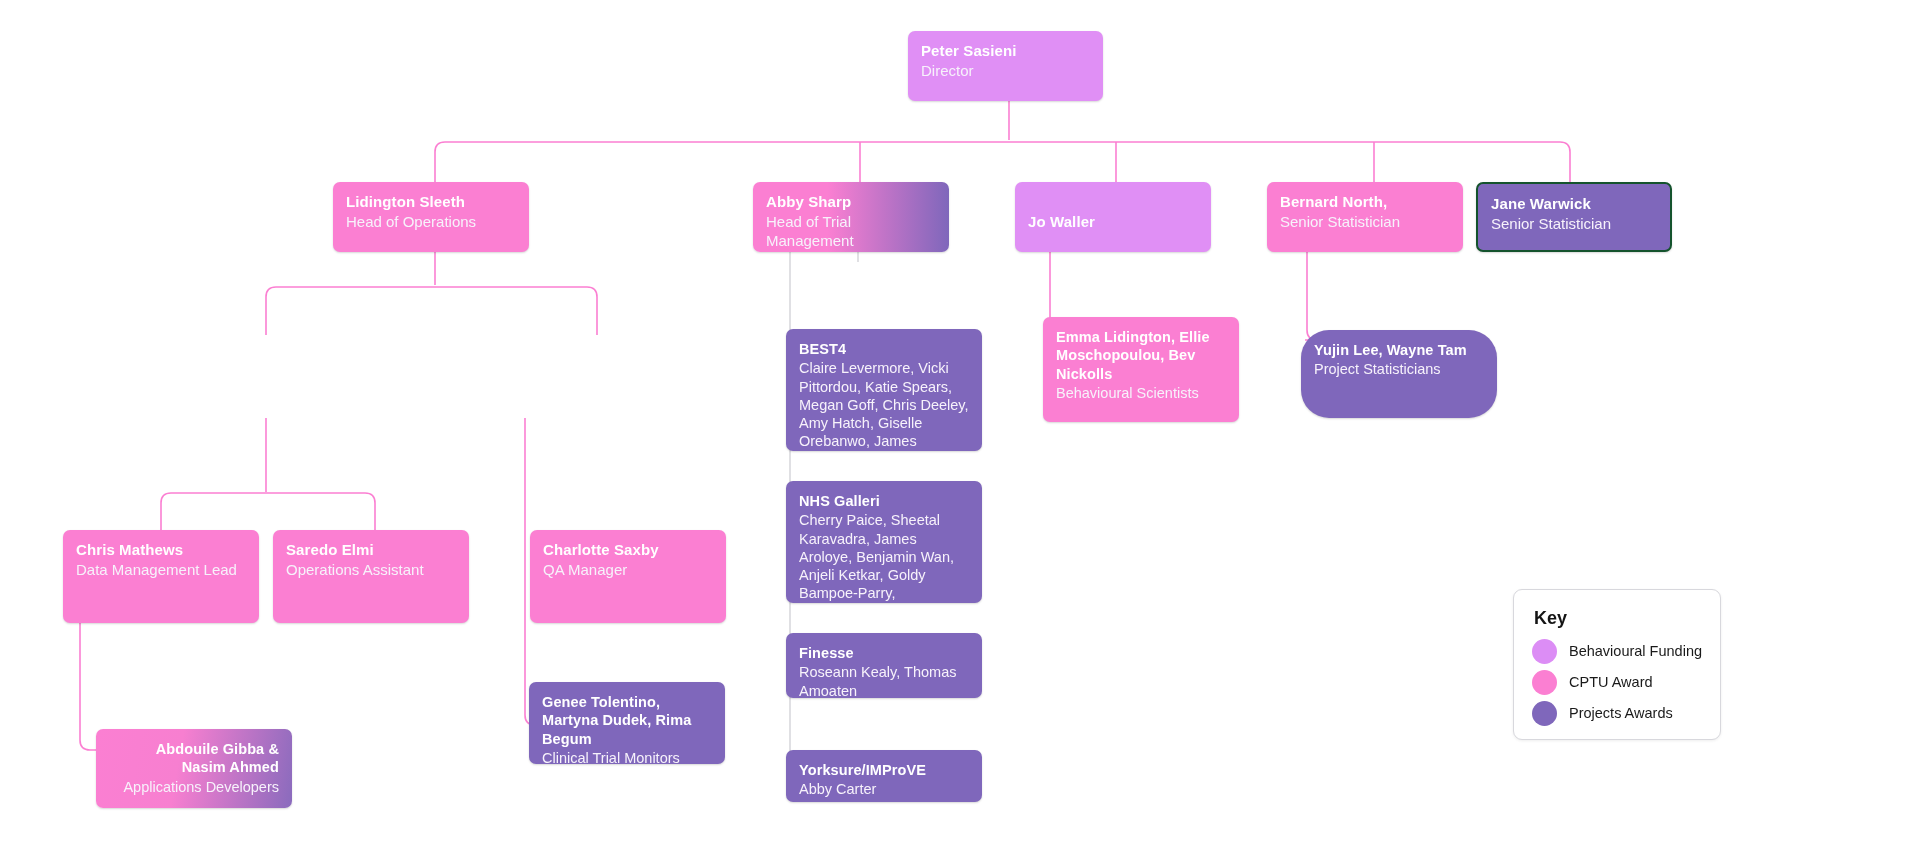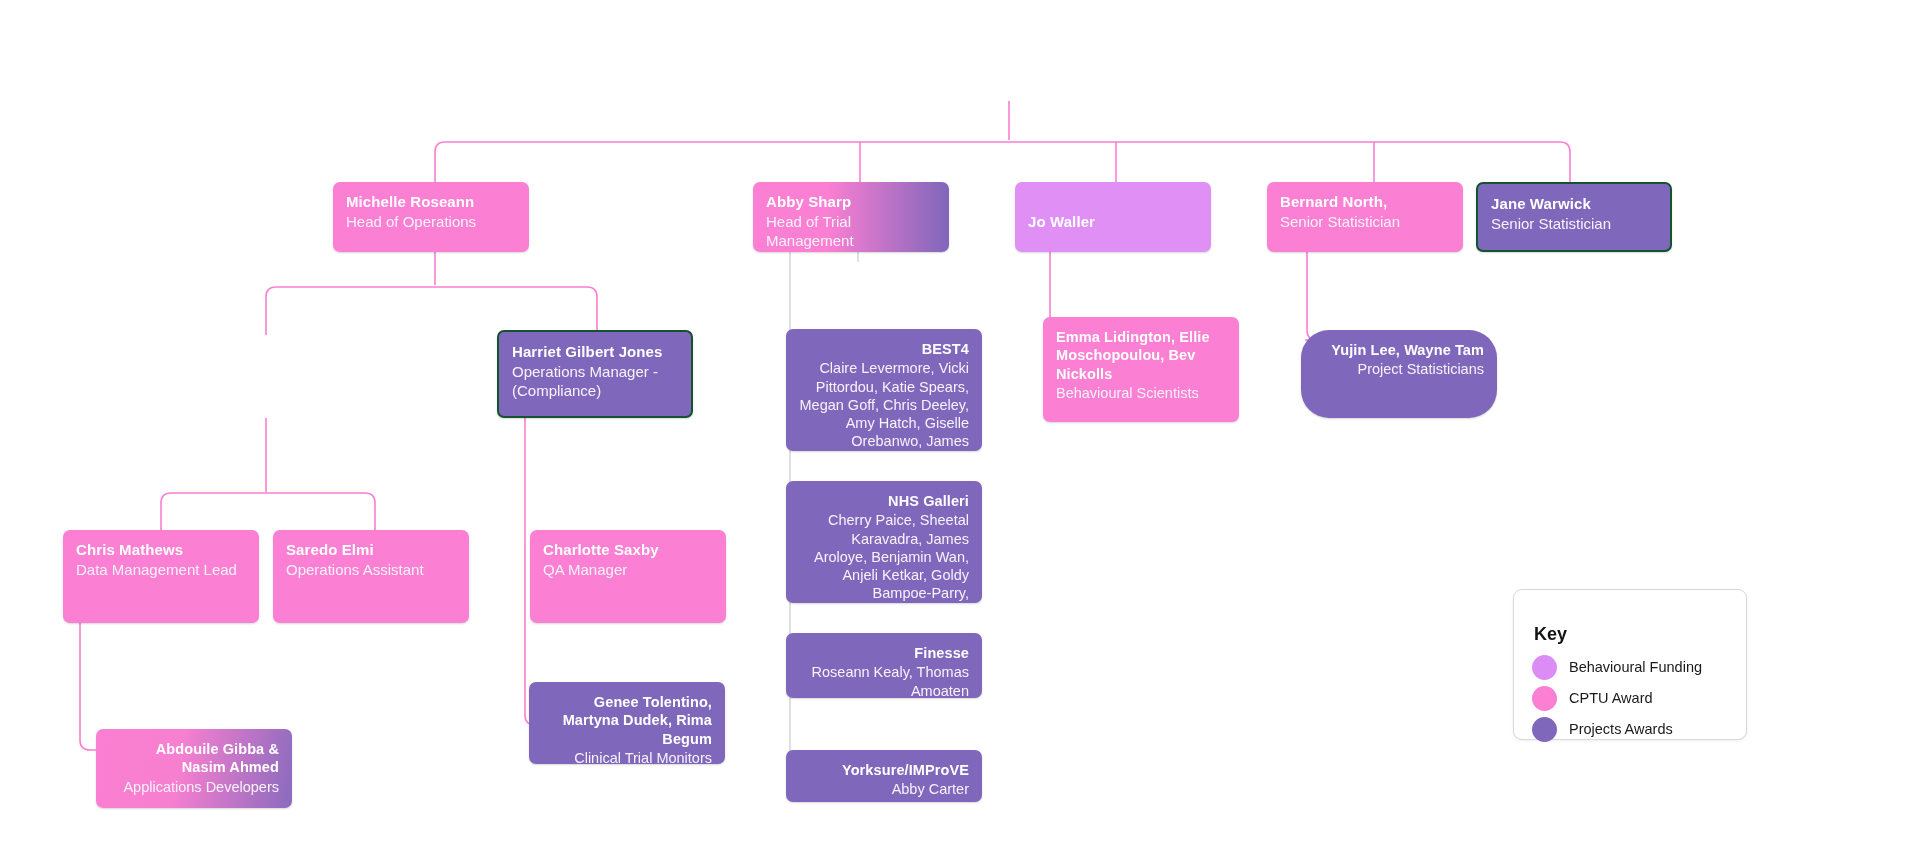--- a/index.html
+++ b/index.html
@@ -48,37 +48,37 @@
     display: block;
     font-weight: normal;
     color: #f7f2fb;
   }
   .node.small .title { font-size: 14.5px; }
   .node.small .sub { font-size: 14.5px; }
 
   
   .c-university { background: #e08ff5; }
   .c-cptu       { background: #fb7fd2; }
-  .c-projects   { background: #7f67bb; text-align: right; }
+  .c-projects   { background: #7f67bb; }
   .c-grad       { background: linear-gradient(90deg, #fb7fd2 0%, #fb7fd2 38%, #7f67bb 100%); }
   .c-grad2      { background: linear-gradient(100deg, #fb7fd2 0%, #f77fd0 42%, #8a6bbd 100%); text-align: right; }
   .c-projects-b { background: #7f67bb; border: 2px solid #14532d; }
 
   
   #key-box {
     position: absolute;
     left: 1513px;
     top: 589px;
-    width: 234px;
+    width: 208px;
     height: 151px;
     background: #ffffff;
     border: 1px solid #d8d8dd;
     border-radius: 9px;
     box-sizing: border-box;
-    padding: 32px 18px;
+    padding: 16px 18px;
     box-shadow: 0 1px 3px rgba(0,0,0,0.07);
   }
   #key-box .key-title {
     font-size: 18px;
     font-weight: bold;
     color: #141414;
     margin: 2px 0 10px 2px;
   }
   .key-row {
     display: flex;
@@ -139,23 +139,27 @@
     <g fill="none" stroke="#d9d9dd" stroke-width="1.6">
 
       <path d="M790 252 L790 790"></path>
       <path d="M790 666 Q790 666 790 666 L802 666"></path>
       <path d="M790 782 L802 782"></path>
 
       <path d="M858 252 L858 262"></path>
     </g>
   </svg>
 
+  <div class="node c-university" style="left:908px; top:31px; width:195px; height:70px;">
+    <span class="title">Peter Sasieni</span>
+    <span class="sub">Director</span>
+  </div>
 
   <div class="node c-cptu" style="left:333px; top:182px; width:196px; height:70px;">
-    <span class="title">Michelle Roseann</span>
+    <span class="title">Lidington Sleeth</span>
     <span class="sub">Head of Operations</span>
   </div>
 
   <div class="node c-grad" style="left:753px; top:182px; width:196px; height:70px;">
     <span class="title">Abby Sharp</span>
     <span class="sub">Head of Trial Management</span>
   </div>
 
   <div class="node c-university" style="left:1015px; top:182px; width:196px; height:70px; white-space:pre-line;">
     <span class="title">Jo Waller</span>
@@ -166,25 +170,20 @@
     <span class="title">Bernard North,</span>
     <span class="sub">Senior Statistician</span>
   </div>
 
   <div class="node c-projects-b" style="left:1476px; top:182px; width:196px; height:70px;">
     <span class="title">Jane Warwick</span>
     <span class="sub">Senior Statistician</span>
   </div>
 
 
-  <div class="node c-projects-b" style="left:497px; top:330px; width:196px; height:88px;">
-    <span class="title">Harriet Gilbert Jones</span>
-    <span class="sub" style="white-space:pre-line;">Operations Manager -
-(Compliance)</span>
-  </div>
 
   <div class="node c-projects small" style="left:786px; top:329px; width:196px; height:122px;">
     <span class="title">BEST4</span>
     <span class="sub">Claire Levermore, Vicki Pittordou, Katie Spears, Megan Goff, Chris Deeley, Amy Hatch, Giselle Orebanwo, James Aroloye</span>
   </div>
 
   <div class="node c-projects small" style="left:786px; top:481px; width:196px; height:122px;">
     <span class="title">NHS Galleri</span>
     <span class="sub">Cherry Paice,  Sheetal Karavadra, James Aroloye, Benjamin Wan, Anjeli Ketkar, Goldy Bampoe-Parry,</span>
   </div>

